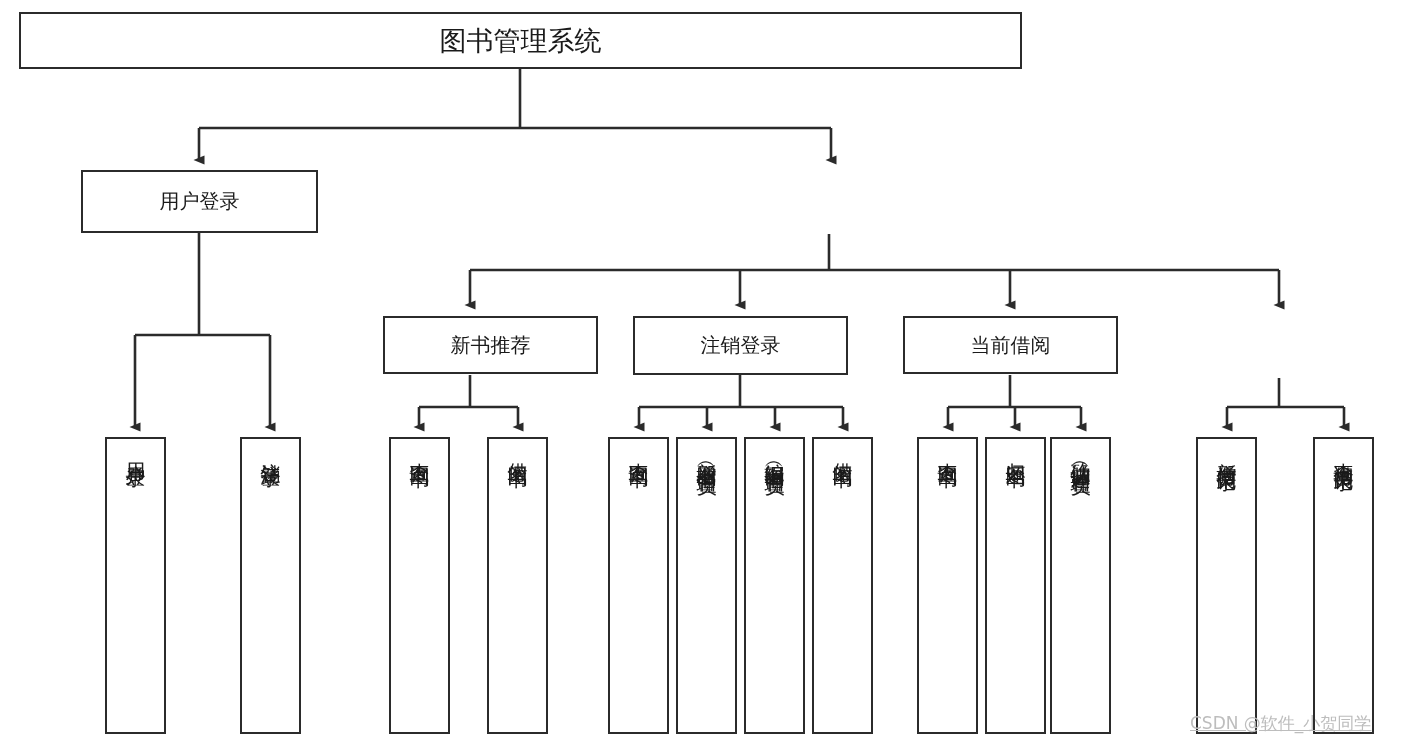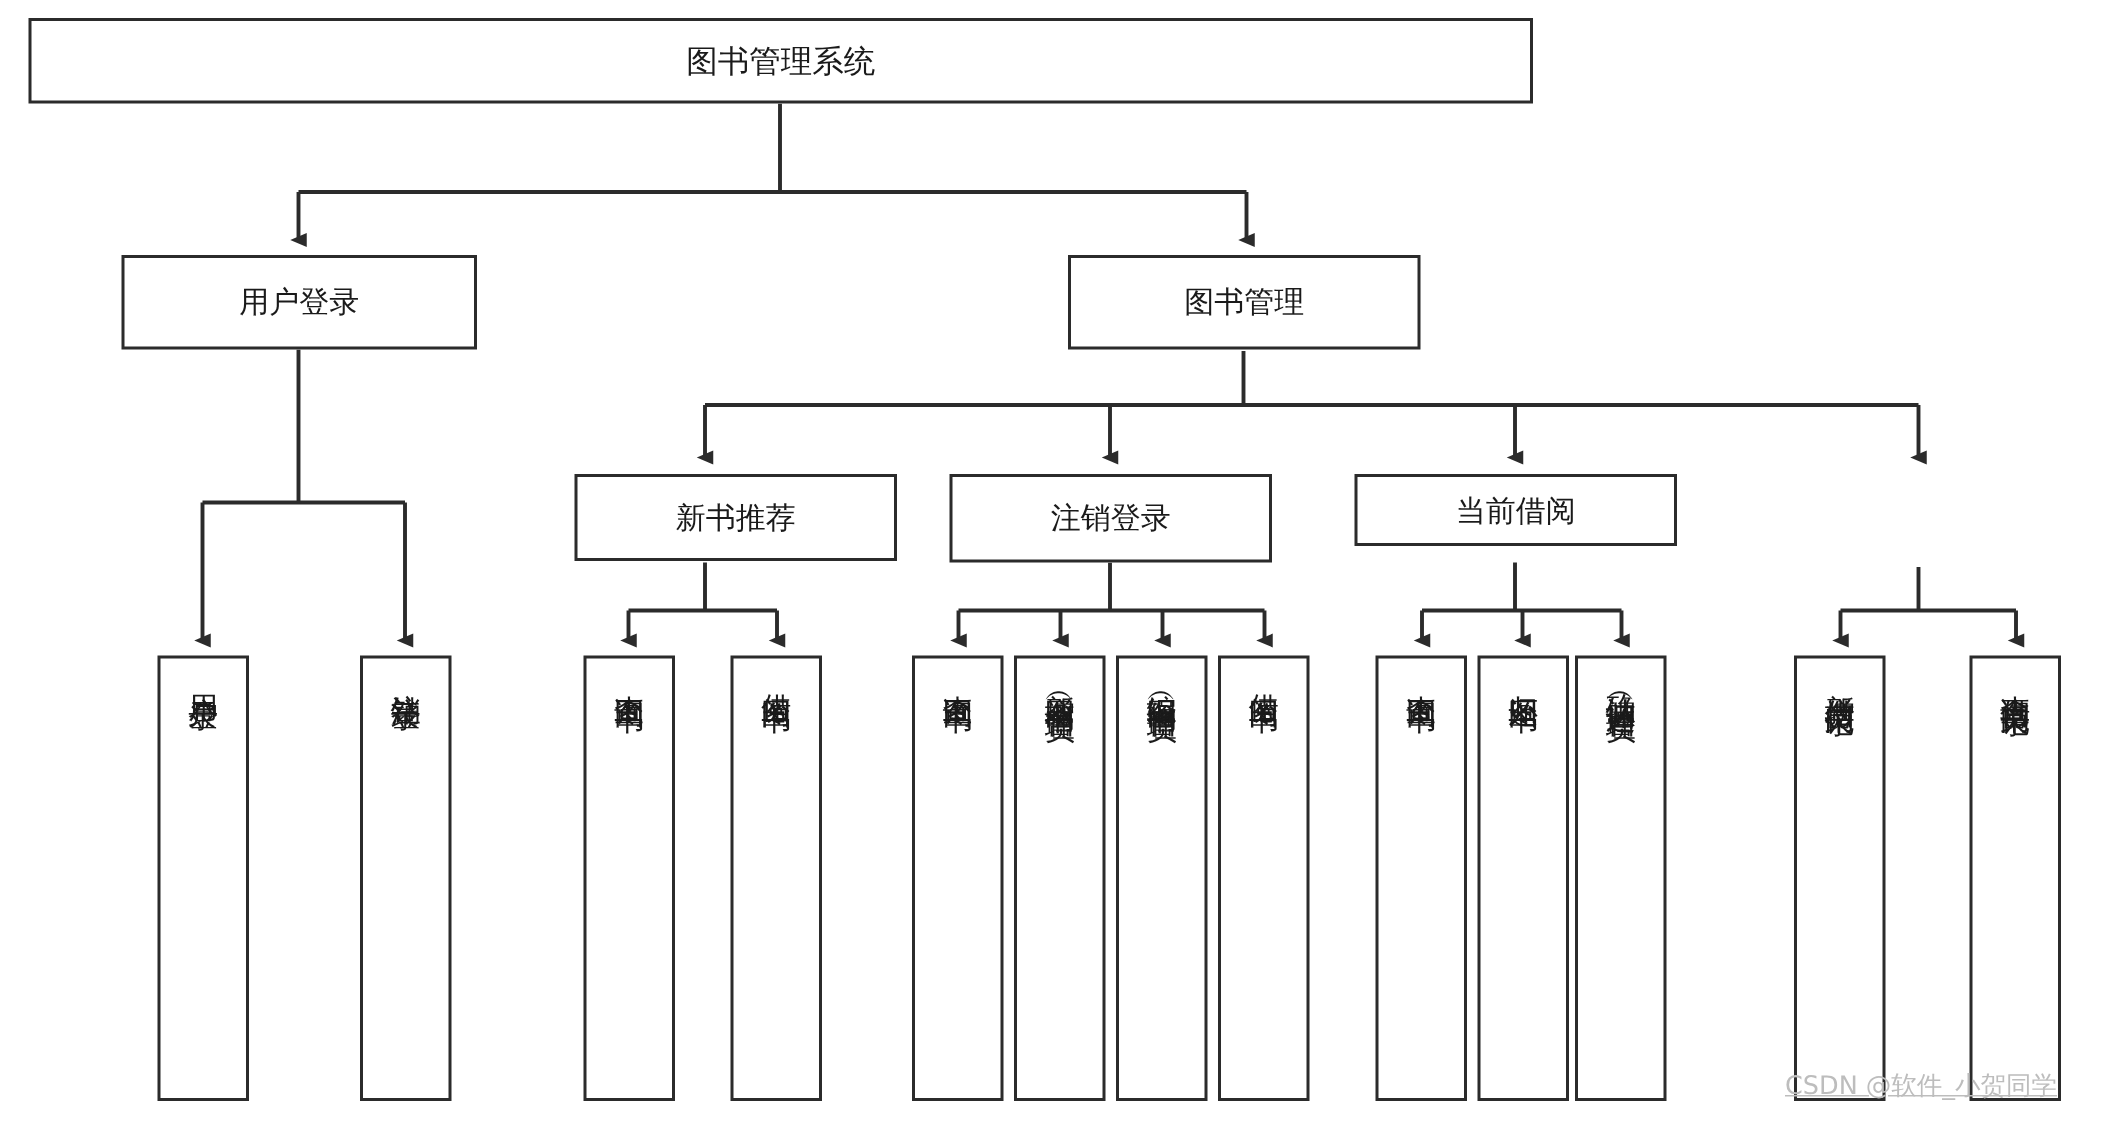--- a/index.html
+++ b/index.html
@@ -29,21 +29,21 @@
     box-sizing: border-box;
     border: 2px solid #2b2b2b;
     background: #ffffff;
     display: flex;
     align-items: center;
     justify-content: center;
     color: #1a1a1a;
     z-index: 2;
   }
   .node.root {
-    font-size: 21px;
+    font-size: 27px;
   }
   .node.level2 {
     font-size: 20px;
   }
   .node.group {
     font-size: 20px;
   }
   .node.leaf {
     font-size: 20px;
     padding: 8px 0;
@@ -128,33 +128,30 @@
   </svg>
 
   <div class="node root" style="left:19px; top:12px; width:1003px; height:57px;">
     <span class="label">图书管理系统</span>
   </div>
 
   <div class="node level2" style="left:81px; top:170px; width:237px; height:63px;">
     <span class="label">用户登录</span>
   </div>
 
-  <div class="node level2" style="left:712px; top:170px; width:235px; height:63px;">
-    <span class="label">图书管理</span>
-  </div>
 
   <div class="node group" style="left:363px; top:316px; width:215px; height:58px;margin-left:20px;">
     <span class="label">新书推荐</span>
   </div>
 
   <div class="node group" style="left:633px; top:316px; width:215px; height:59px;">
     <span class="label">注销登录</span>
   </div>
 
-  <div class="node group" style="left:903px; top:316px; width:215px; height:48px;">
+  <div class="node group" style="left:903px; top:316px; width:215px; height:58px;">
     <span class="label">当前借阅</span>
   </div>
 
 
   <div class="node leaf" style="left:105px; top:437px; width:61px; height:297px;">
     <span class="vtext">用户登录</span>
   </div>
 
   <div class="node leaf" style="left:240px; top:437px; width:61px; height:297px;">
     <span class="vtext">注销登录</span>

